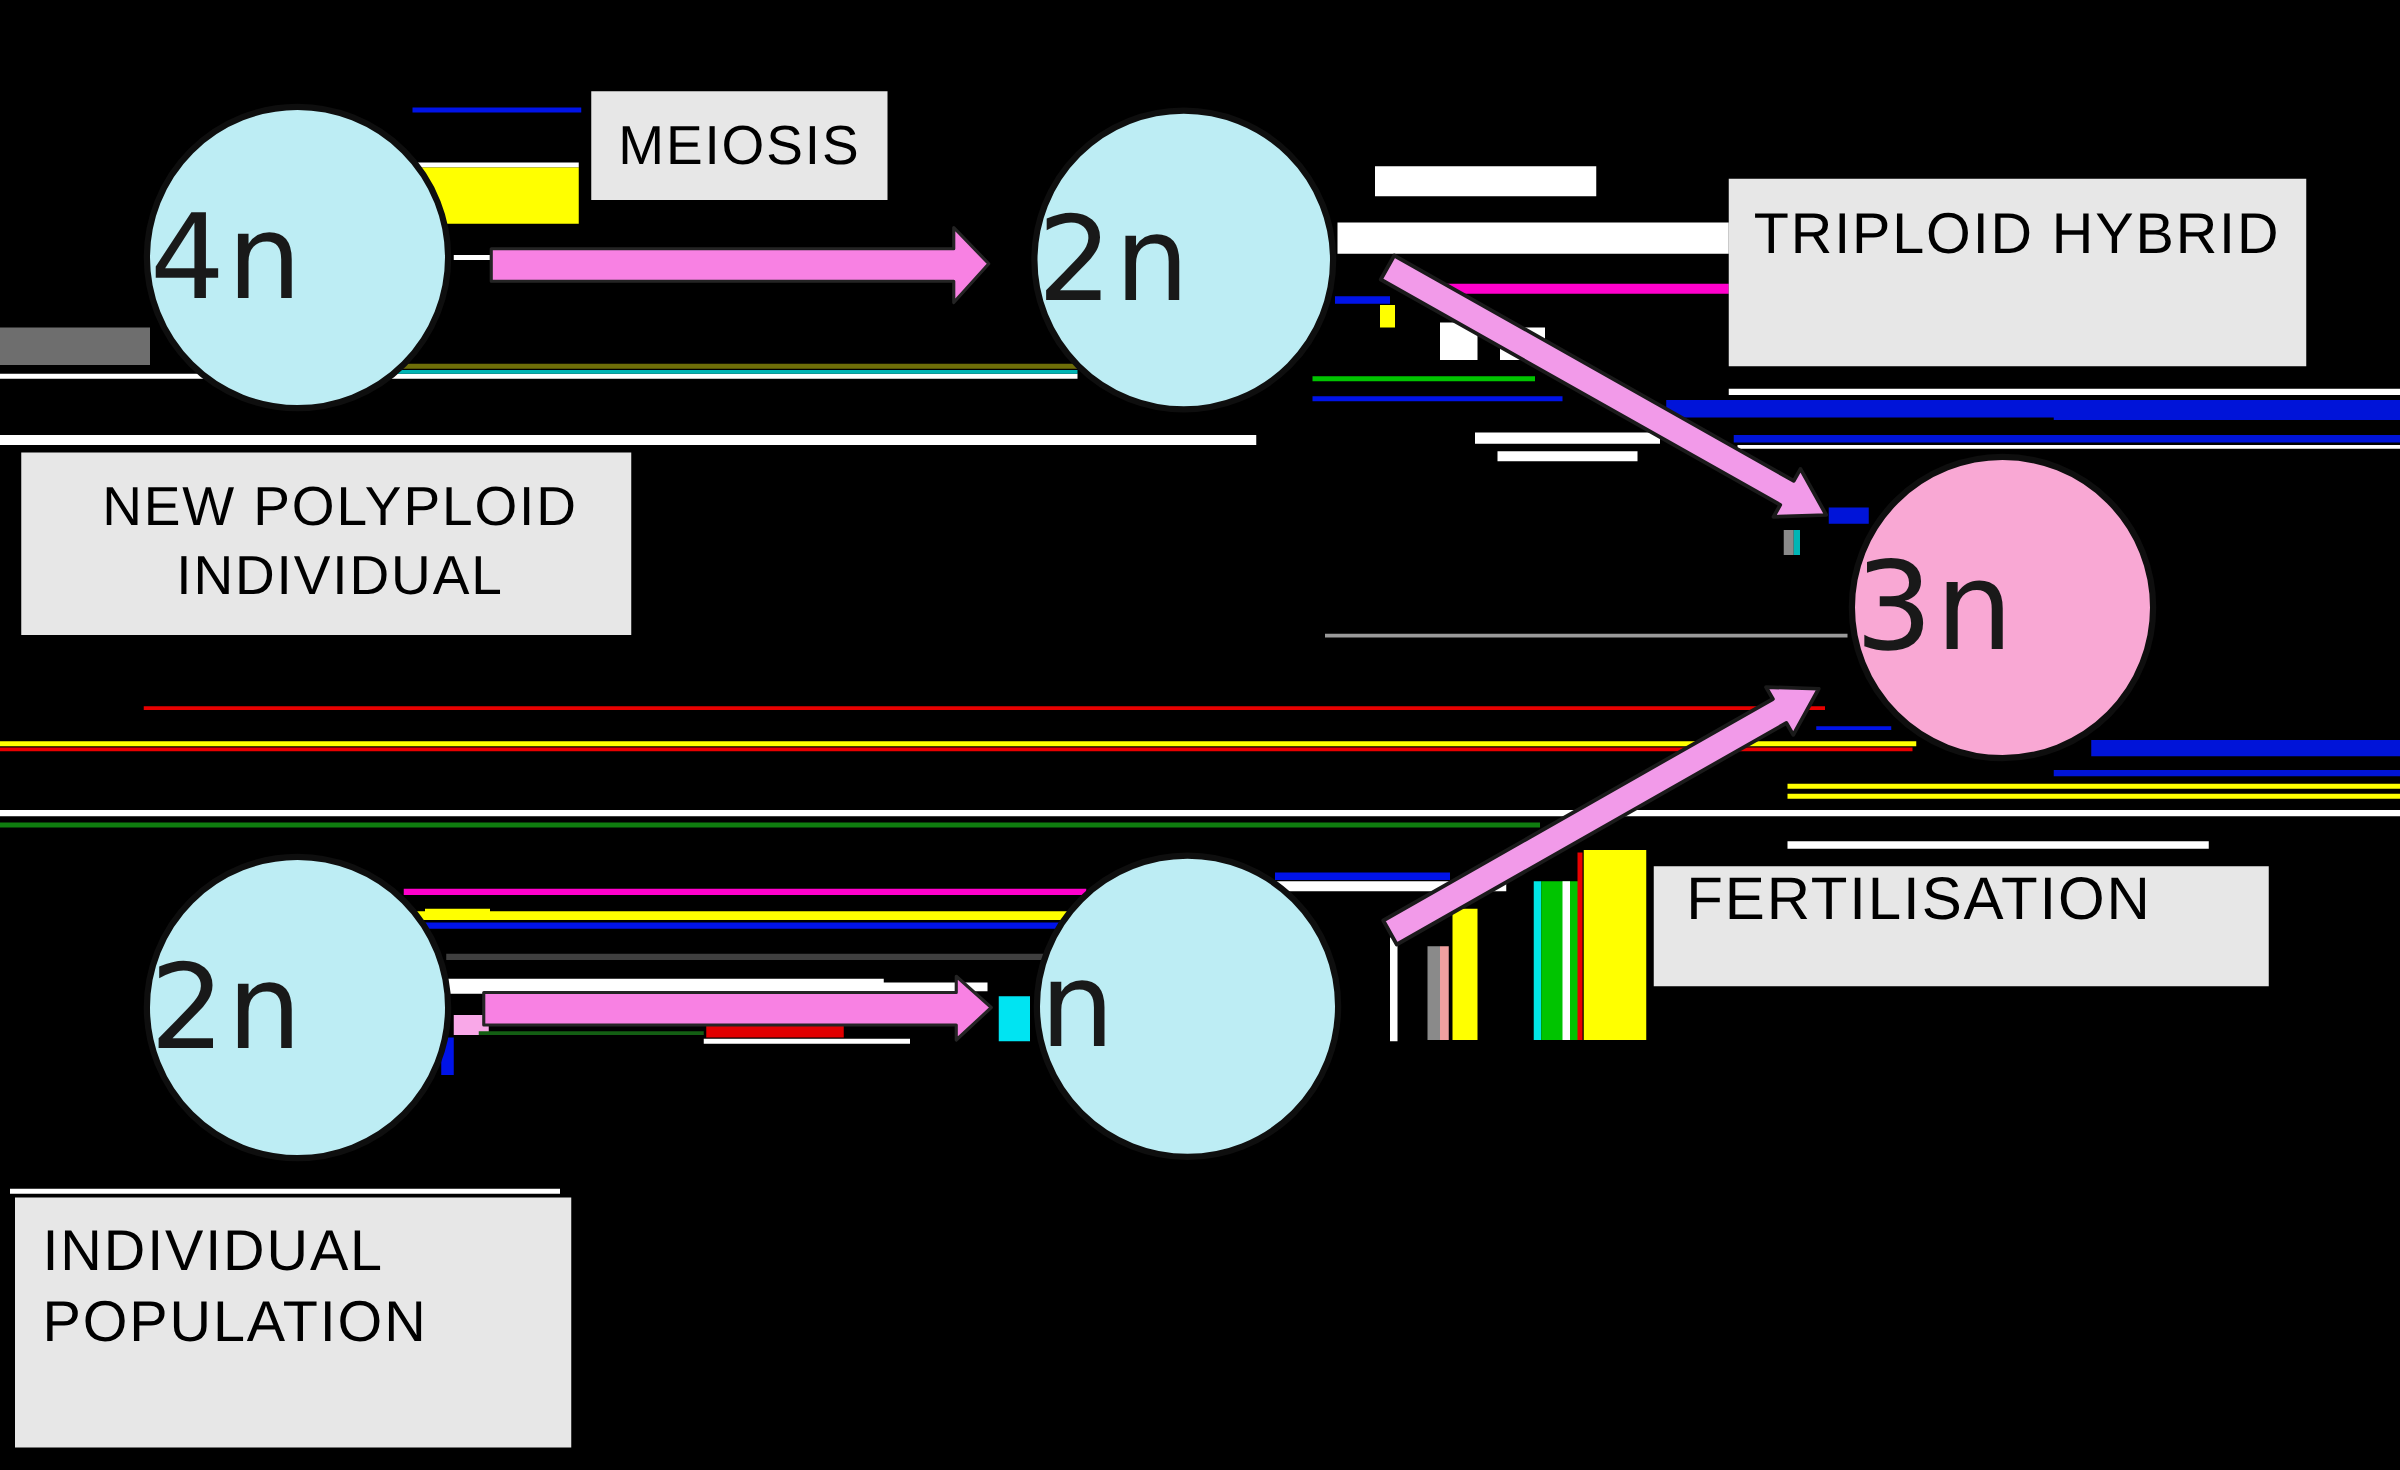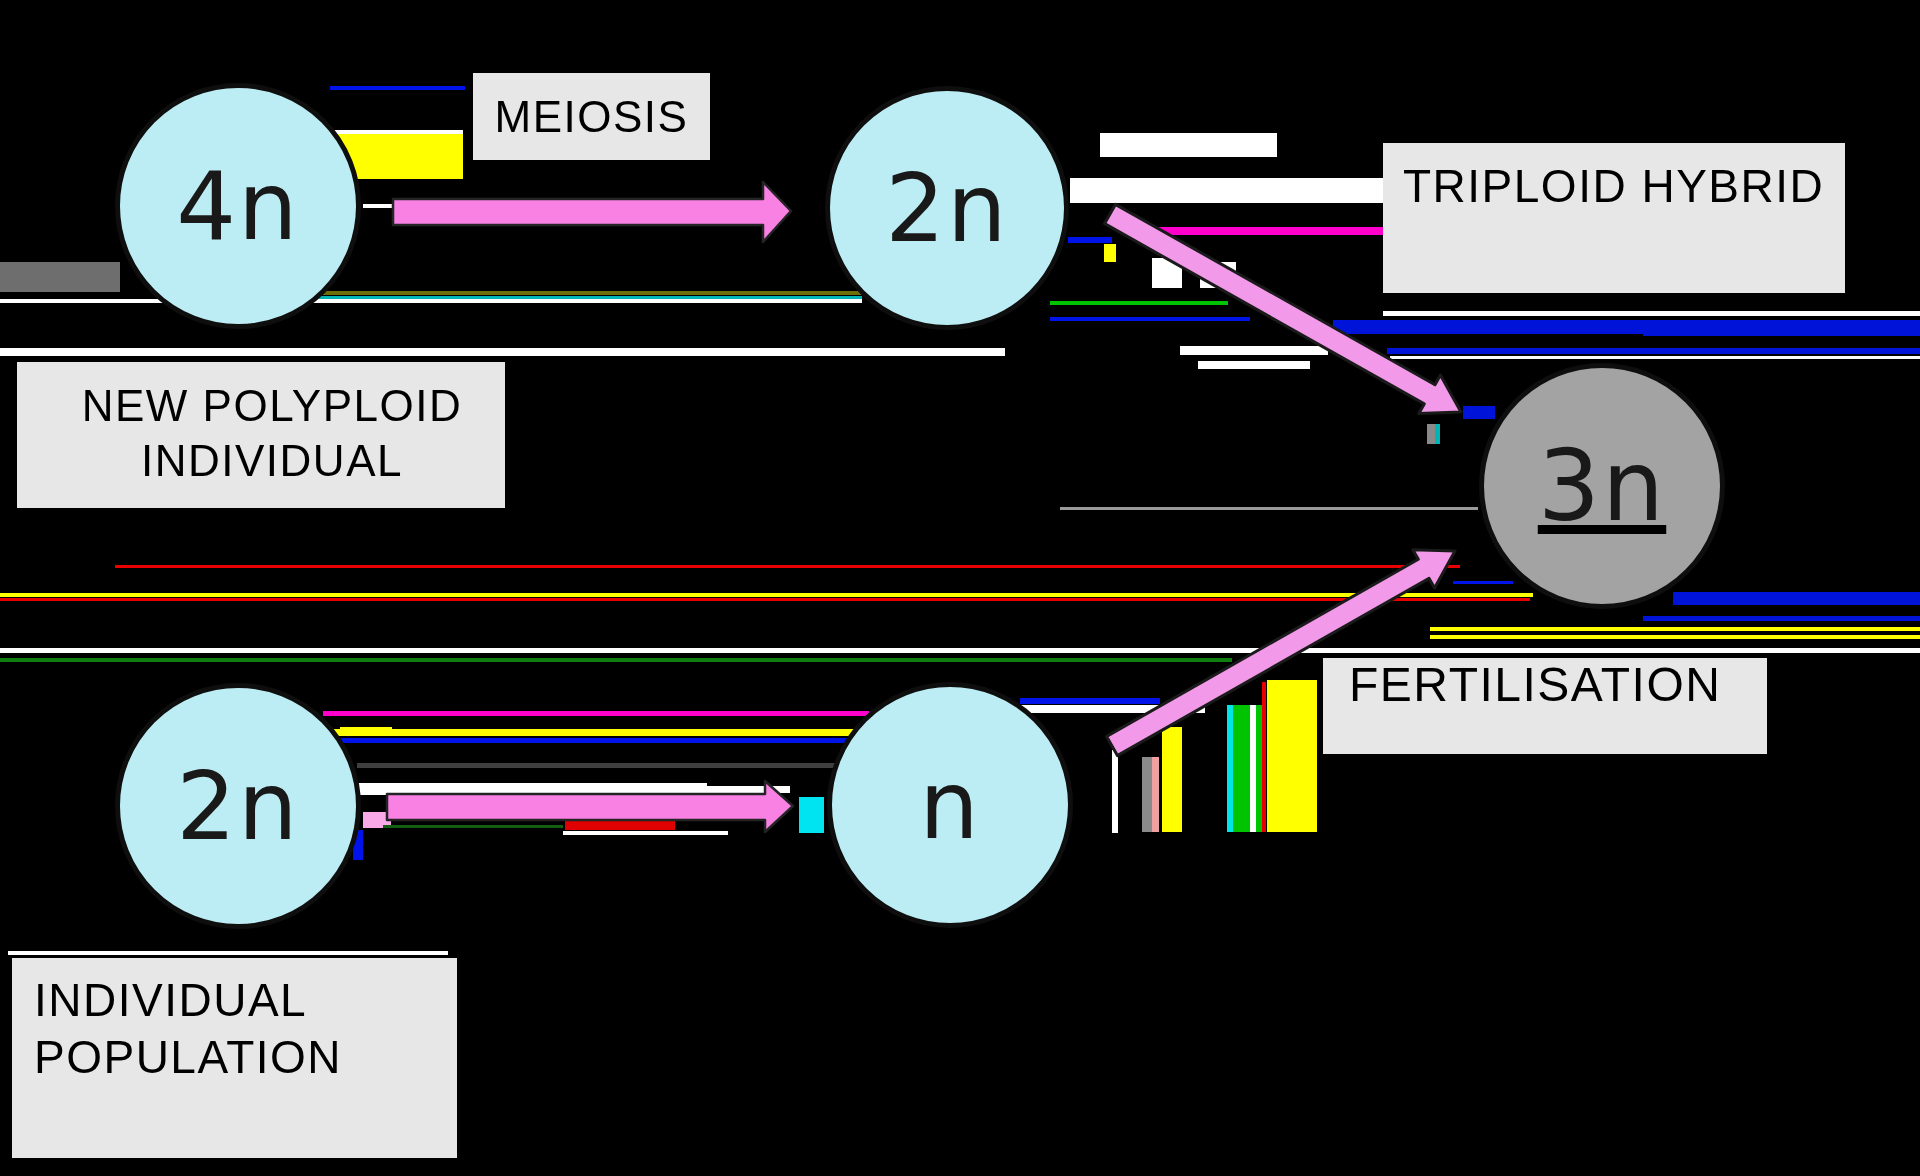--- a/index.html
+++ b/index.html
@@ -6,21 +6,21 @@
   #canvas{
     position:relative;width:1920px;height:1176px;background:#000;
     overflow:hidden;font-family:"Liberation Sans",sans-serif;
   }
   .layer{position:absolute;left:0;top:0;width:100%;height:100%;}
   .artifact{position:absolute;}
   #arrows{position:absolute;left:0;top:0;z-index:3;}
   .node{
     position:absolute;z-index:4;border-radius:50%;
     border:5px solid #0e0e0e;box-sizing:border-box;
-    display:flex;align-items:center;justify-content:center;
+    display:flex;align-items:center;justify-content:flex-start;
   }
   .node-label{
     font-family:"DejaVu Sans",sans-serif;
     color:#191919;letter-spacing:2px;
   }
   .labelbox{
     position:absolute;z-index:5;background:#e7e7e7;
     color:#000000;box-sizing:border-box;
   }
   .labelbox .line{white-space:nowrap;}
@@ -109,36 +109,36 @@
       </div>
       <div class="node" style="left: 825px; top: 86px; width: 244px; height: 244px; background: rgb(189, 237, 244);">
         <span class="node-label" style="font-size: 94px;">2n</span>
       </div>
       <div class="node" style="left: 115px; top: 683px; width: 246px; height: 246px; background: rgb(189, 237, 244);">
         <span class="node-label" style="font-size: 94px;">2n</span>
       </div>
       <div class="node" style="left: 827px; top: 682px; width: 246px; height: 246px; background: rgb(189, 237, 244);">
         <span class="node-label" style="font-size: 94px;">n</span>
       </div>
-      <div class="node" style="left: 1479px; top: 363px; width: 246px; height: 246px; background: #a3a3a3; text-decoration: underline;">
+      <div class="node" style="left: 1479px; top: 363px; width: 246px; height: 246px; background: #f9a8d4;">
         <span class="node-label" style="font-size: 98px;">3n</span>
       </div>
     </div>
   <div id="labels" class="layer">
       <div class="labelbox centered" style="left: 473px; top: 73px; width: 237px; height: 87px; font-size: 44px; line-height: 50px; letter-spacing: 1.5px; background: rgb(231, 231, 231);">
         <div class="line">MEIOSIS</div>
       </div>
       <div class="labelbox" style="left: 1383px; top: 143px; width: 462px; height: 150px; font-size: 46px; line-height: 58px; letter-spacing: 1.5px; background: rgb(231, 231, 231); padding-left: 20px; padding-top: 14px;">
         <div class="line">TRIPLOID HYBRID</div>
       </div>
       <div class="labelbox" style="left: 17px; top: 362px; width: 488px; height: 146px; font-size: 44px; line-height: 55px; letter-spacing: 1.5px; background: rgb(231, 231, 231); padding-left: 22px; padding-top: 16px; text-align: center;">
         <div class="line">NEW POLYPLOID</div>
         <div class="line">INDIVIDUAL</div>
       </div>
-      <div class="labelbox" style="left: 1323px; top: 658px; width: 444px; height: 96px; font-size: 48px; line-height: 54px; letter-spacing: 1.5px; background: rgb(231, 231, 231); padding-left: 26px; padding-top: 0px;">
+      <div class="labelbox" style="left: 1323px; top: 693px; width: 492px; height: 96px; font-size: 48px; line-height: 54px; letter-spacing: 1.5px; background: rgb(231, 231, 231); padding-left: 26px; padding-top: 0px;">
         <div class="line">FERTILISATION</div>
       </div>
       <div class="labelbox" style="left: 12px; top: 958px; width: 445px; height: 200px; font-size: 46px; line-height: 57px; letter-spacing: 1.5px; background: rgb(231, 231, 231); padding-left: 22px; padding-top: 14px;">
         <div class="line">INDIVIDUAL</div>
         <div class="line">POPULATION</div>
       </div>
     </div>
 </div>
 
 </body></html>

